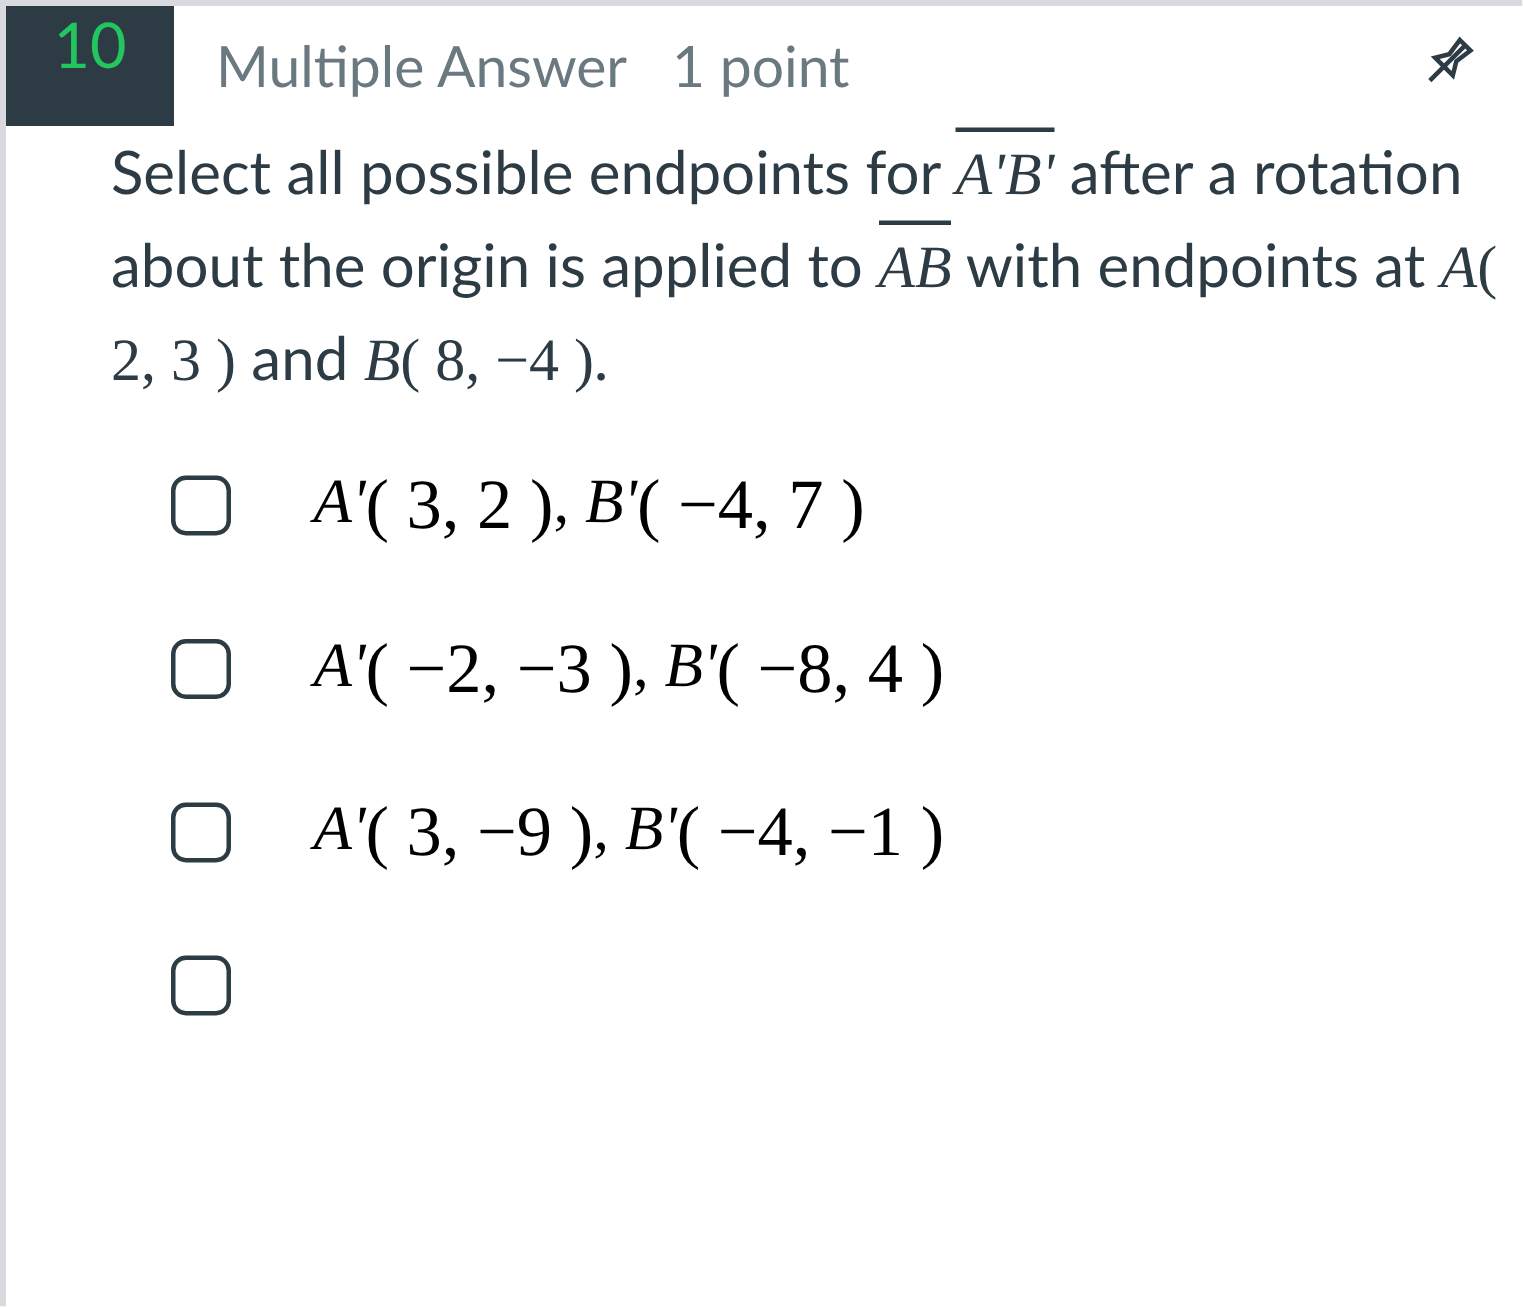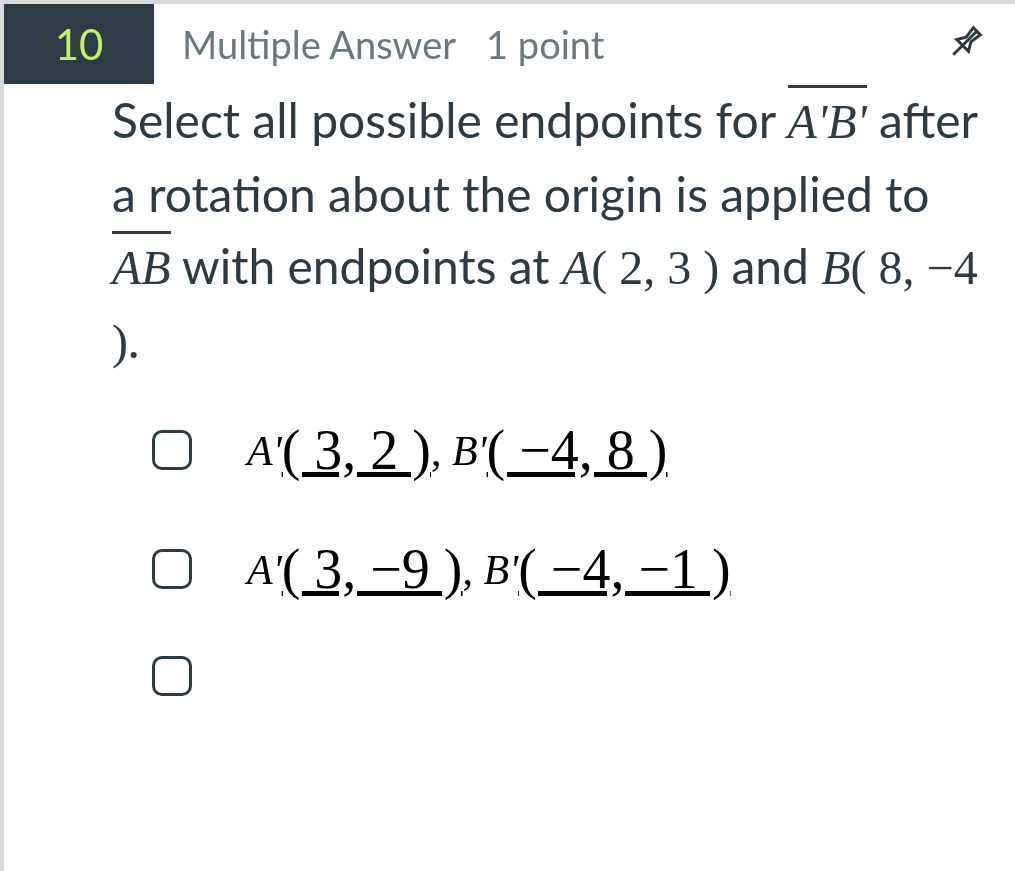--- a/index.html
+++ b/index.html
@@ -15,27 +15,26 @@
       overflow: hidden;
     }
     .container {
       display: flex;
       border-left: 4px solid #d8dadd;
       border-top: 4px solid #d8dadd;
       height: 100%;
     }
     .qnum {
       background: #2d3b45;
-      color: #bef264;
+      color: #22c55e;
       font-size: 42px;
       font-weight: 400;
-      width: 150px;
+      width: 112px;
       height: 80px;
       display: flex;
-      align-items: center;
       justify-content: center;
     }
     .content {
       flex: 1;
       padding-left: 8px;
     }
     .header {
       display: flex;
       align-items: center;
       height: 80px;
@@ -60,21 +59,21 @@
       width: 40px;
       height: 40px;
     }
     .body {
       margin-left: -50px;
       margin-right: 15px;
       padding-left: 0px;
     }
     .prompt {
       color: #2d3b45;
-      font-size: 48px;
+      font-size: 40px;
       line-height: 1.5;
       margin-bottom: 40px;
     }
     .seg-over {
       position: relative;
       display: inline-block;
       font-style: italic;
       font-family: 'Times New Roman', serif;
     }
     .seg-over::before {
@@ -112,24 +111,23 @@
       flex-shrink: 0;
     }
     .opt-text {
       font-family: 'Times New Roman', serif;
       font-size: 42px;
       color: #000000;
       font-style: italic;
     }
     .opt-text .paren {
       font-style: normal;
-      font-size: 56px;
+      font-size: 47px;
       font-weight: 300;
       vertical-align: -4px;
-      text-decoration: underline;
     }
     .opt-text .num {
       font-style: normal;
     }
   </style>
 </head>
 <body>
 
 <div class="container">
   <div class="qnum">
@@ -149,21 +147,27 @@
       </span>
     </div>
     <div class="body">
       <div class="prompt">
         <span>Select all possible endpoints for </span><span class="seg-over">A'B'</span><span> after a rotation about the origin is applied to </span><span class="seg-over">AB</span><span> with endpoints at </span><span class="mi">A</span><span class="mn">( 2, 3 )</span><span> and </span><span class="mi">B</span><span class="mn">( 8, −4 )</span><span>.</span>
       </div>
       <div class="options">
         <div class="option">
           <div class="checkbox"></div>
           <div class="opt-text">
-            <span>A'</span><span class="paren num">( 3, 2 )</span><span class="num">, </span><span>B'</span><span class="paren num">( −4, 8 )</span>
+            <span>A'</span><span class="paren num">( 3, 2 )</span><span class="num">, </span><span>B'</span><span class="paren num">( −4, 7 )</span>
+          </div>
+        </div>
+        <div class="option">
+          <div class="checkbox"></div>
+          <div class="opt-text">
+            <span>A'</span><span class="paren num">( −2, −3 )</span><span class="num">, </span><span>B'</span><span class="paren num">( −8, 4 )</span>
           </div>
         </div>
         <div class="option">
           <div class="checkbox"></div>
           <div class="opt-text">
             <span>A'</span><span class="paren num">( 3, −9 )</span><span class="num">, </span><span>B'</span><span class="paren num">( −4, −1 )</span>
           </div>
         </div>
         <div class="option">
           <div class="checkbox"></div>

